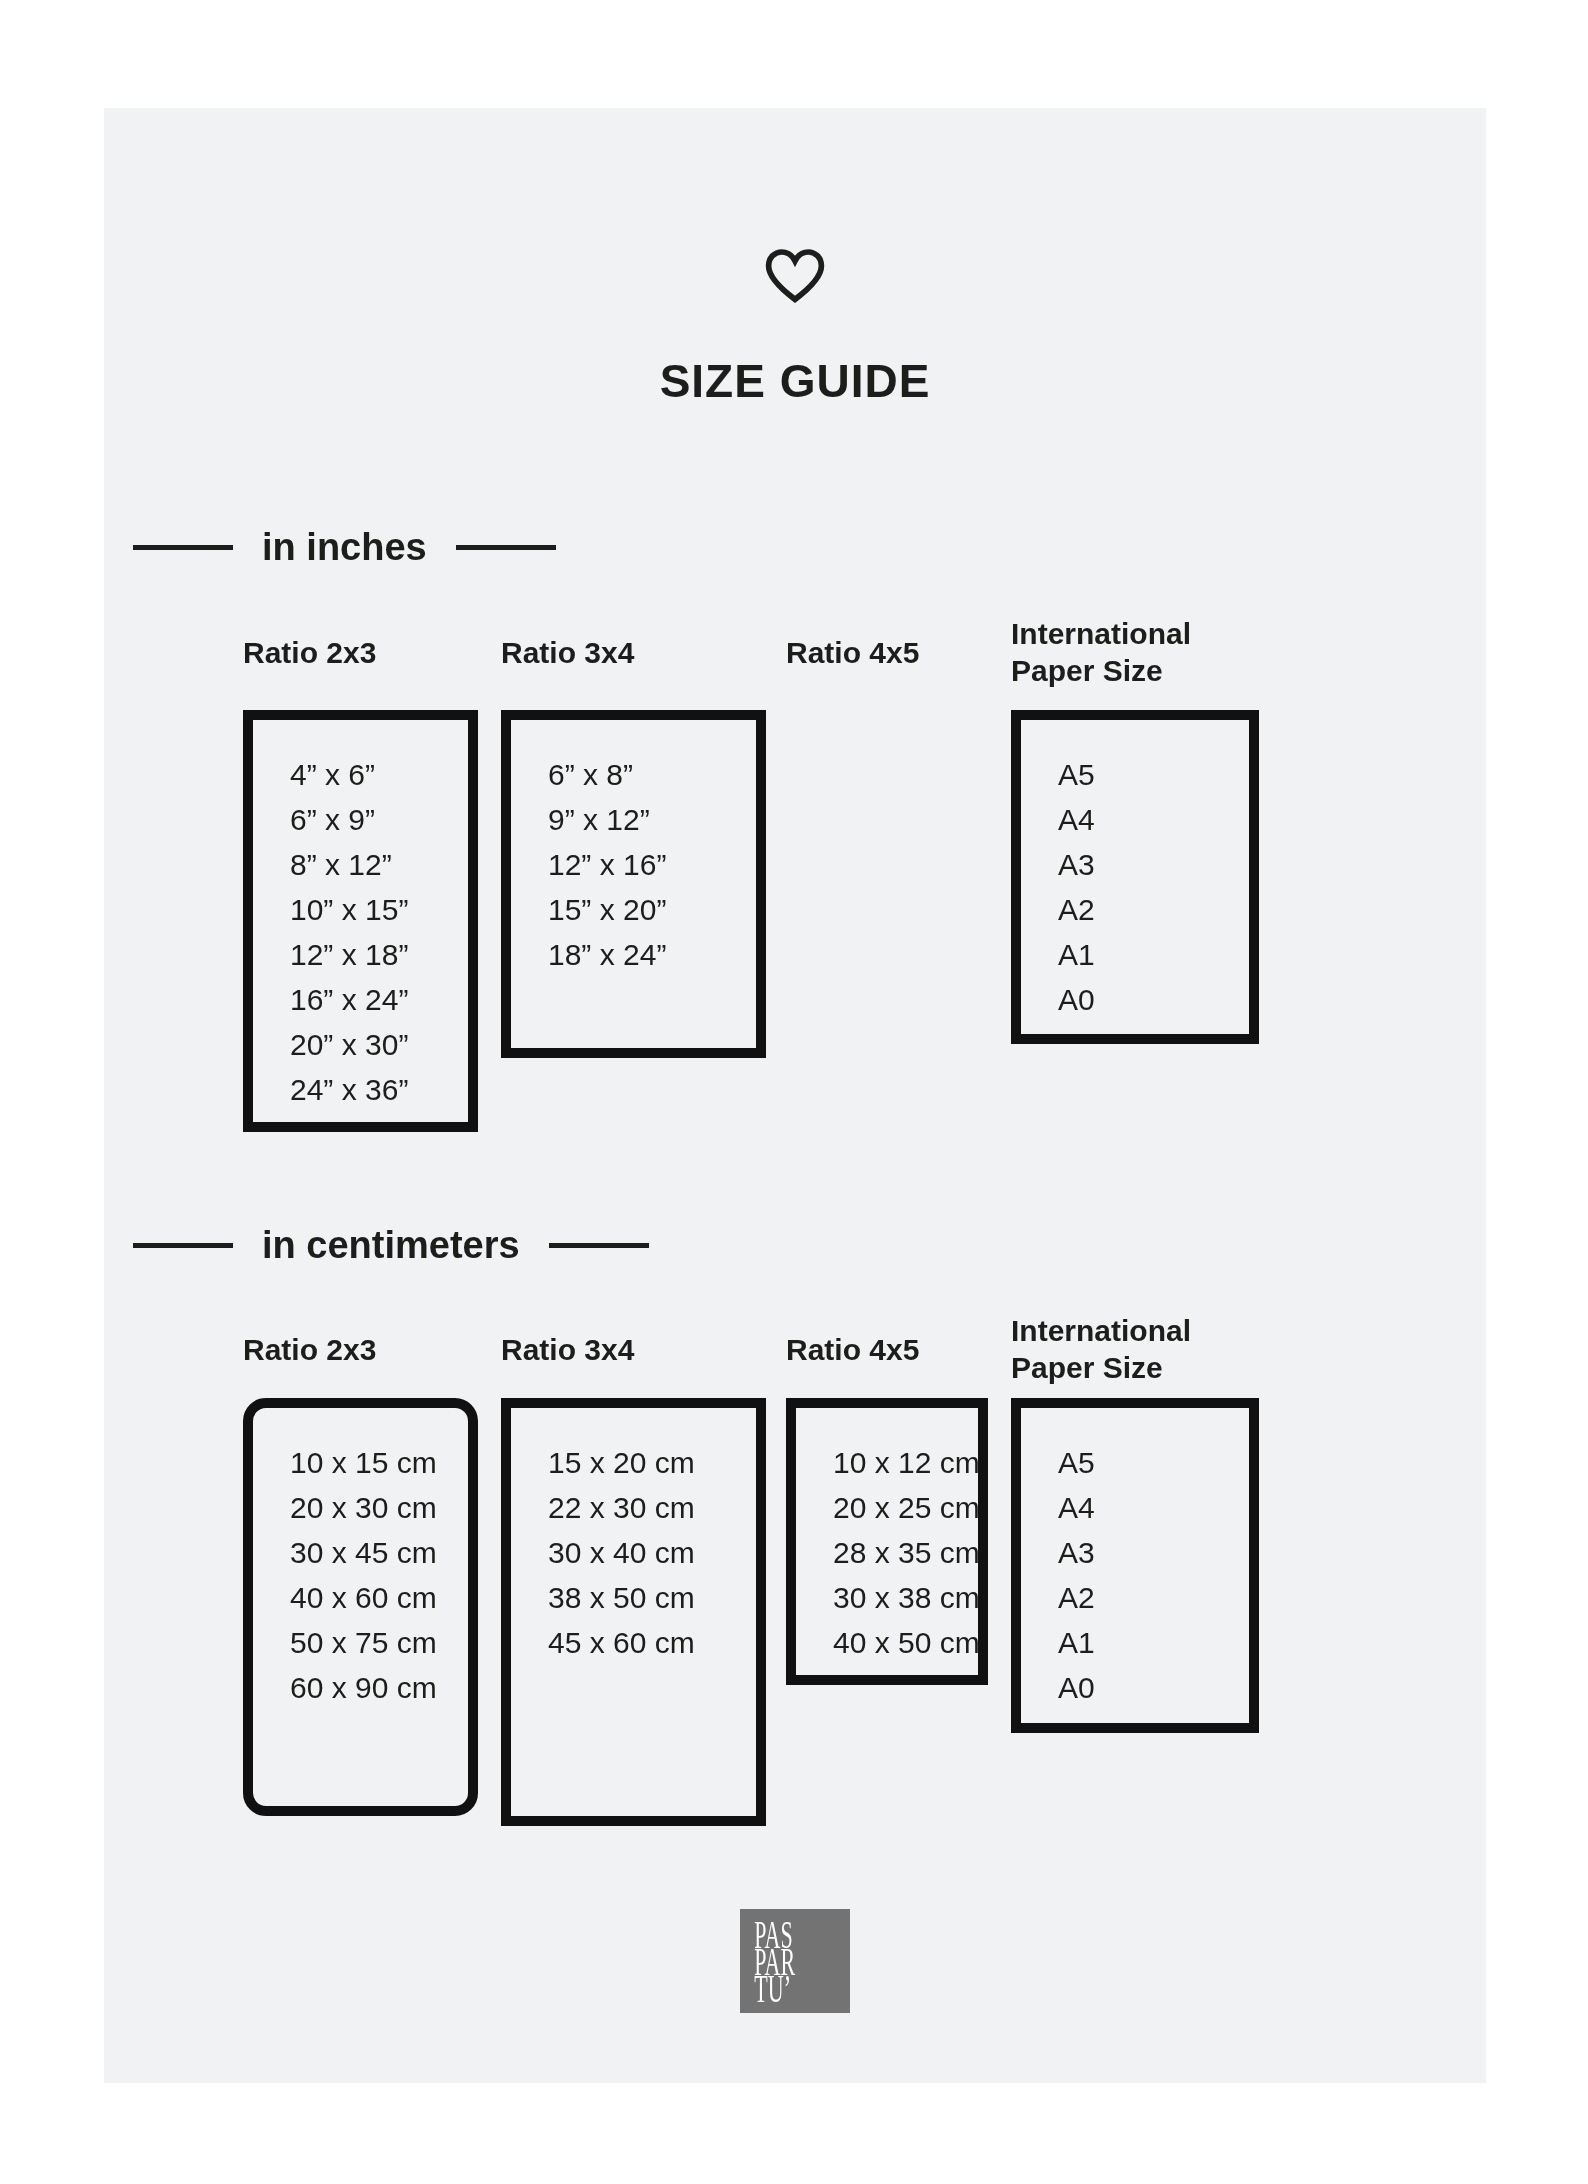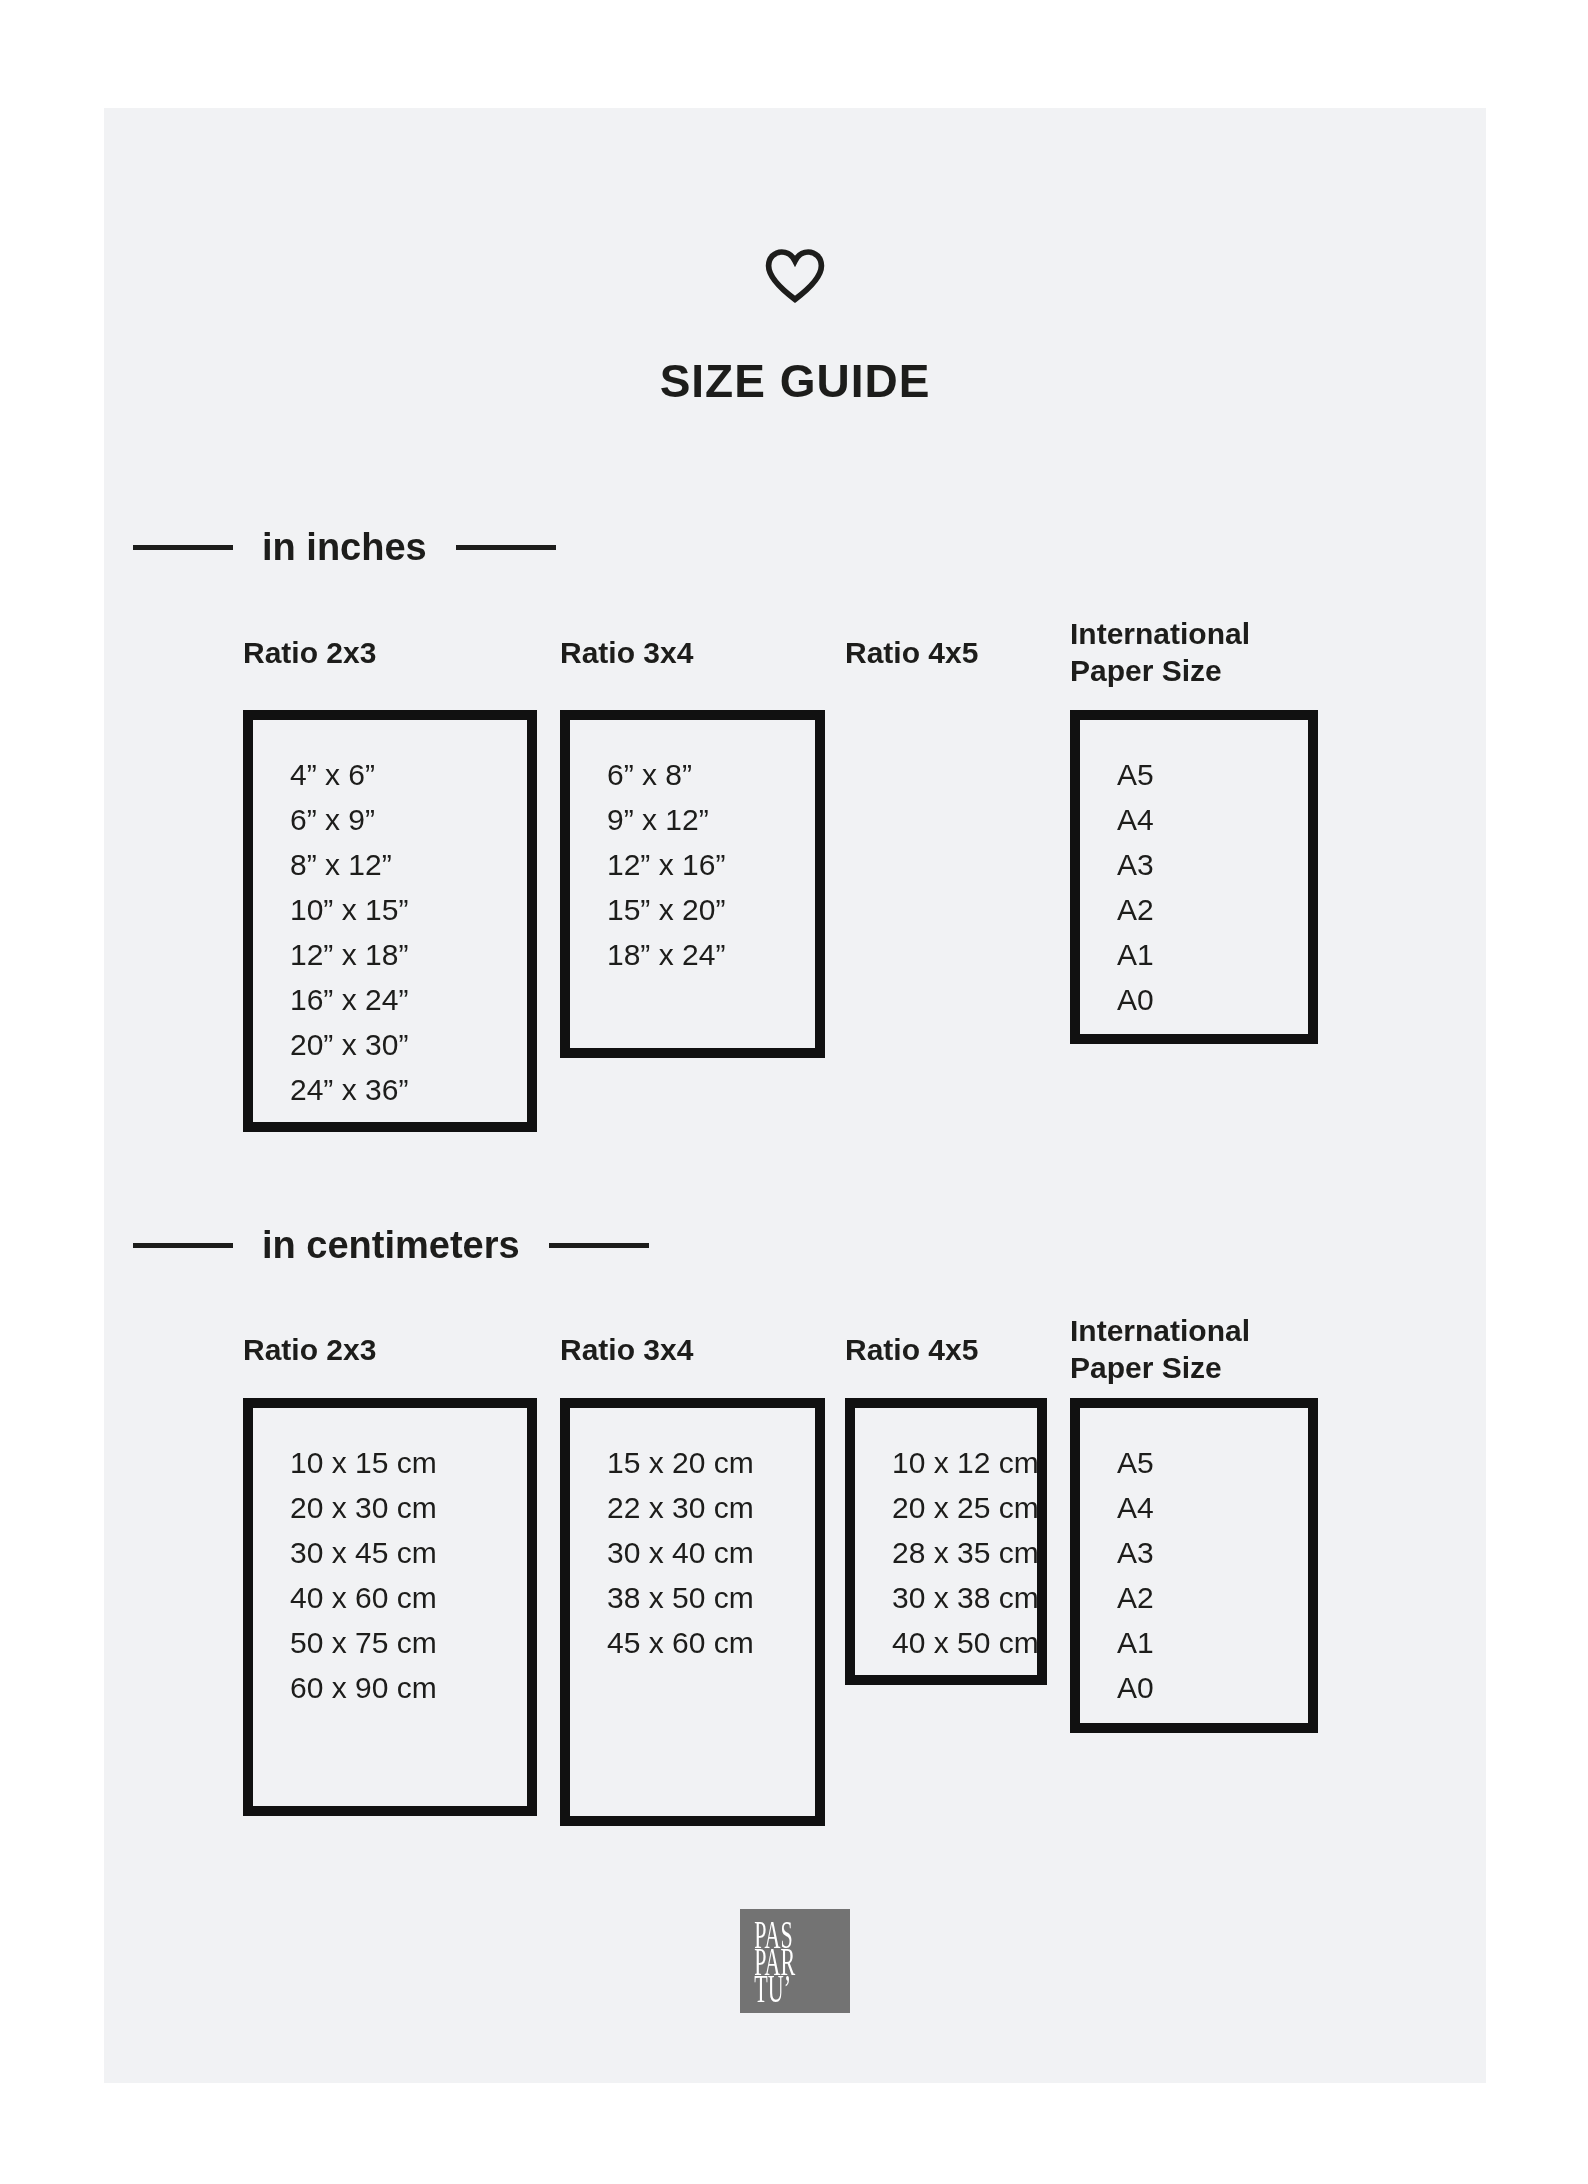--- a/index.html
+++ b/index.html
@@ -49,21 +49,21 @@
     display: inline-block;
     width: 100px;
     height: 5px;
     background: #1d1d1b;
     margin: 0 29px;
   }
   .columns {
     display: flex;
     margin-left: 139px;
   }
-  .col1 { width: 294px; margin-right: 23px; }
+  .col1 { width: 235px; margin-right: 23px; }
   .col2 { width: 265px; margin-right: 20px; }
   .col3 { width: 202px; margin-right: 23px; }
   .col4 { width: 248px; }
   .col-header {
     height: 74px;
     margin-top: 45px;
     display: flex;
     flex-direction: column;
     justify-content: center;
     font-size: 30px;
@@ -81,21 +81,21 @@
   .cm .box { margin-top: 12px; }
   .row {
     font-size: 30px;
     line-height: 45px;
     white-space: nowrap;
   }
   .box-i1 { height: 422px; }
   .box-i2 { height: 348px; }
   .box-i3 { height: 288px; }
   .box-i4 { height: 334px; }
-  .box-c1 { height: 418px; }
+  .box-c1 { height: 418px; border-radius: 23px; }
   .box-c2 { height: 428px; }
   .box-c3 { height: 287px; }
   .box-c4 { height: 335px; }
   .cm-heading { margin-top: 90px; }
   .cm-columns .col-header { margin-top: 44px; }
   .logo {
     width: 110px;
     height: 104px;
     background: #737373;
     margin: 83px auto 0 auto;

